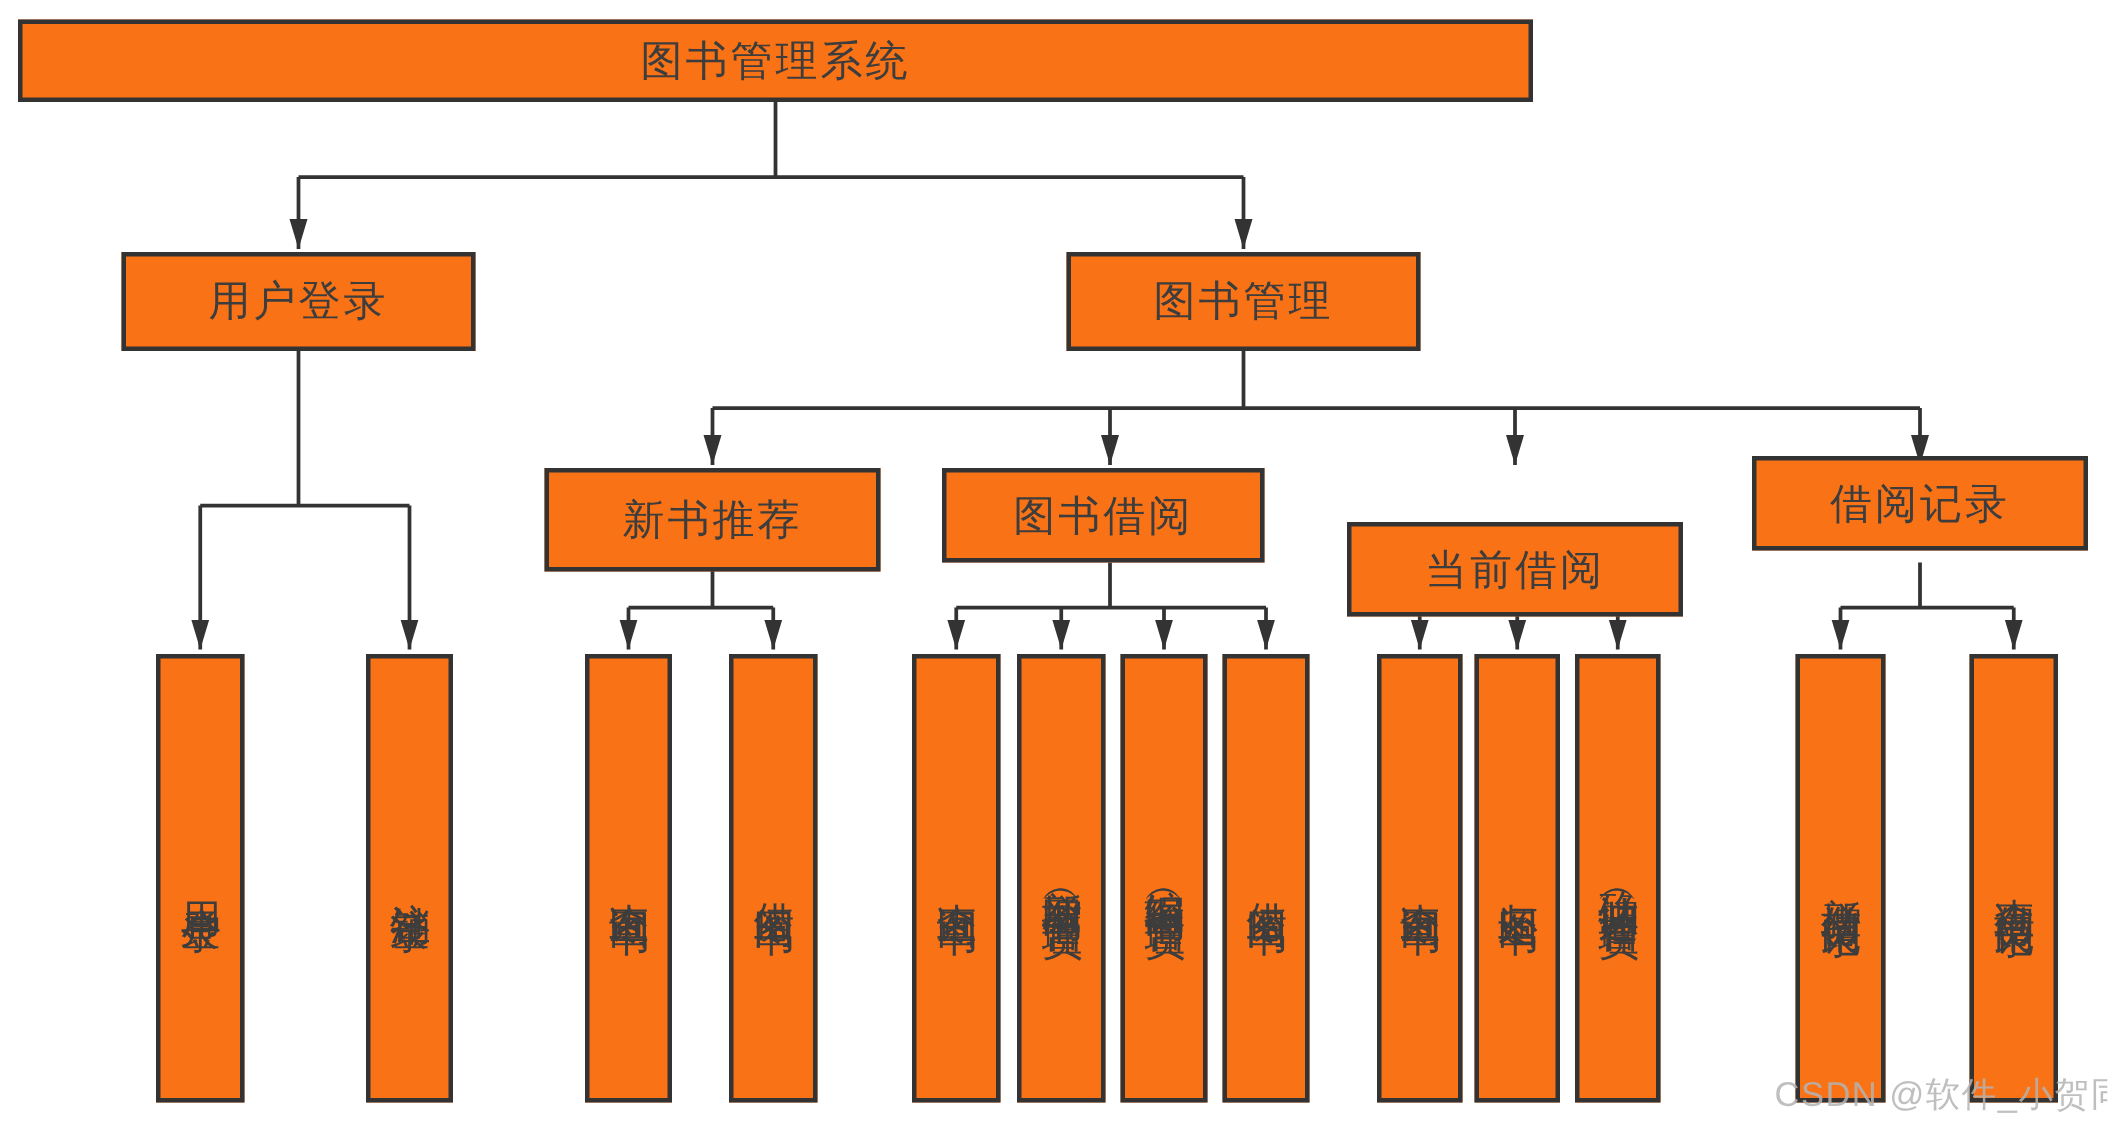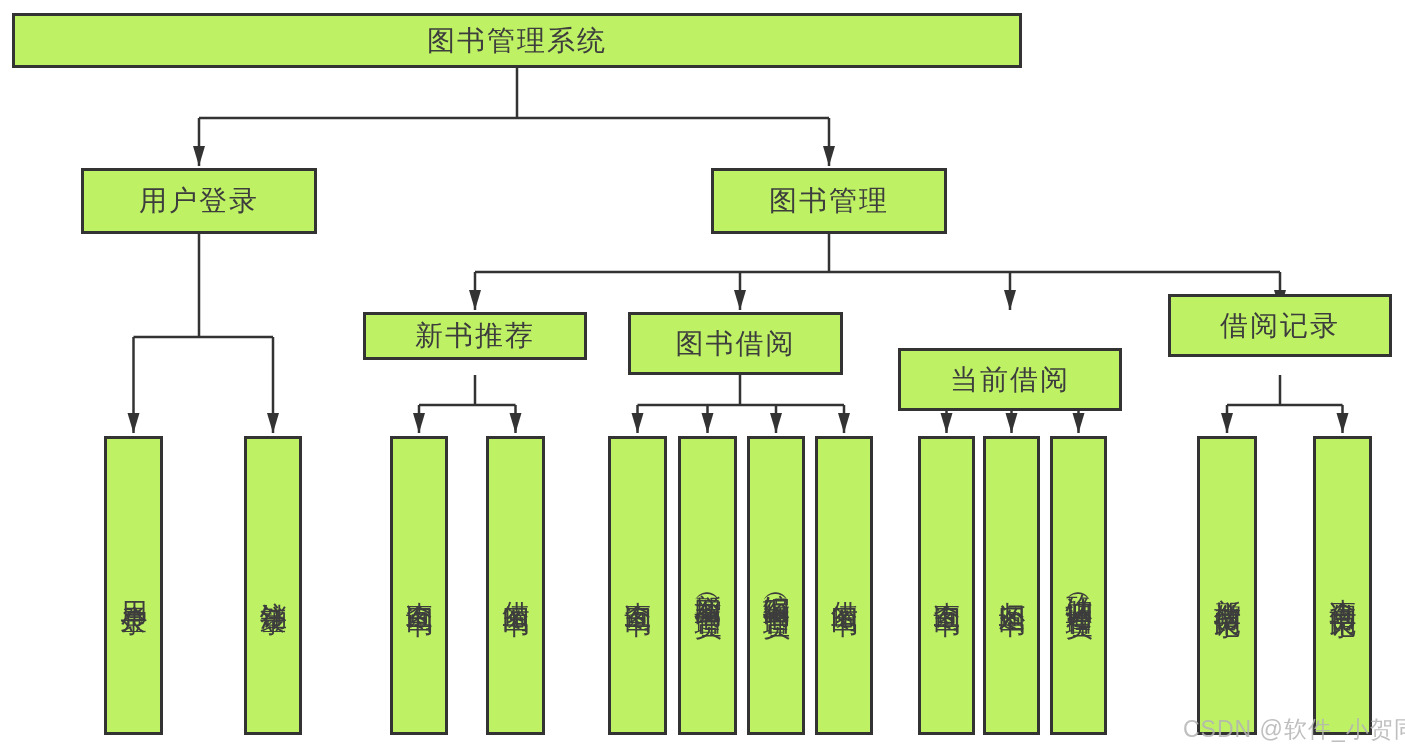--- a/index.html
+++ b/index.html
@@ -2,21 +2,21 @@
 <html><head>
 <meta charset="utf-8">
 <style>
   html,body{margin:0;padding:0;background:#ffffff;}
   #stage{
     position:relative;width:1405px;height:747px;background:#ffffff;overflow:hidden;
     font-family:"Liberation Sans","DejaVu Sans",sans-serif;
   }
   #wires{position:absolute;left:0;top:0;width:1405px;height:747px;}
   .box{
-    position:absolute;box-sizing:border-box;background:#bef264;
+    position:absolute;box-sizing:border-box;background:#f97316;
     border:3px solid #333333;color:#3d3d3d;
     display:flex;align-items:center;justify-content:center;
     z-index:2;
   }
   .h-box{font-size:28px;letter-spacing:2px;white-space:nowrap;}
   .v-box{font-size:27px;}
   .v-box .vtxt{
     writing-mode:vertical-rl;text-orientation:mixed;
     letter-spacing:3px;line-height:1;white-space:nowrap;
   }
@@ -65,24 +65,24 @@
       <line x1="1227" y1="405" x2="1227" y2="433" marker-end="url(#arrow)"></line>
       <line x1="1342.5" y1="405" x2="1342.5" y2="433" marker-end="url(#arrow)"></line>
     </g>
   </svg>
 
   <div class="box h-box" style="left:12px;top:13px;width:1010px;height:55px;">图书管理系统</div>
 
   <div class="box h-box" style="left:81px;top:168px;width:236px;height:66px;">用户登录</div>
   <div class="box h-box" style="left:711px;top:168px;width:236px;height:66px;text-align:center;">图书管理</div>
 
-  <div class="box h-box" style="left:363px;top:312px;width:224px;height:48px;">新书推荐</div>
+  <div class="box h-box" style="left:363px;top:312px;width:224px;height:69px;">新书推荐</div>
   <div class="box h-box" style="left:628px;top:312px;width:215px;height:63px;">图书借阅</div>
   <div class="box h-box" style="left:898px;top:312px;width:224px;height:63px;margin-top:36px;">当前借阅</div>
-  <div class="box h-box" style="left:1168px;top:294px;width:224px;height:63px;">借阅记录</div>
+  <div class="box h-box" style="left:1168px;top:304px;width:224px;height:63px;">借阅记录</div>
 
   <div class="box v-box" style="left:104px;top:436px;width:59px;height:299px;">
     <span class="vtxt">用户登录</span>
   </div>
   <div class="box v-box" style="left:244px;top:436px;width:58px;height:299px;">
     <span class="vtxt">注销登录</span>
   </div>
 
   <div class="box v-box" style="left:390px;top:436px;width:58px;height:299px;">
     <span class="vtxt">查询图书</span>

